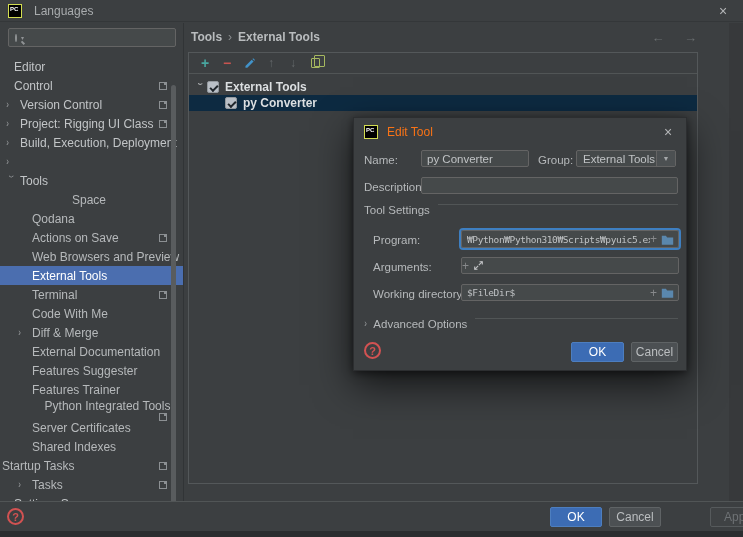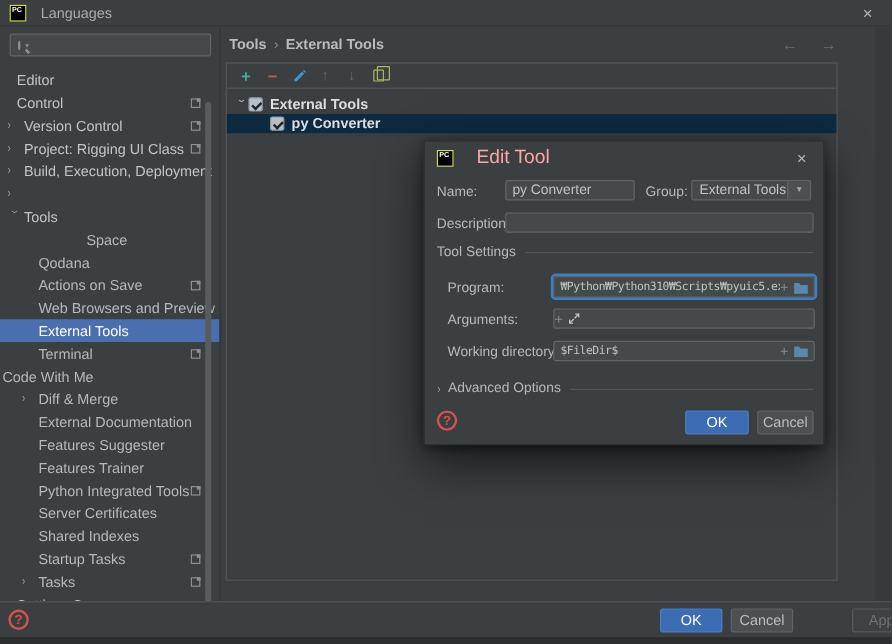--- a/index.html
+++ b/index.html
@@ -66,33 +66,33 @@
   .btn-blue { background:#3c6cb4; border-color:#4d7ebf; color:#ffffff; }
   .btn-gray { background:#4c5053; border-color:#5f6365; color:#bbbec0; }
   .btn-disabled { background:#3f4244; border-color:#565a5c; color:#6e7275; cursor:default;margin-left:42px; }
   .m-ok { left:550px; top:5px; width:52px; }
   .m-cancel { left:609px; top:5px; width:52px; }
   .m-apply { left:668px; top:5px; width:58px; }
 
   
   .dialog { position:absolute; left:353px; top:117px; width:334px; height:254px; background:#3c3f41; border:1px solid #2c2e30; box-shadow:0 14px 36px rgba(0,0,0,0.65), 0 2px 8px rgba(0,0,0,0.5); z-index:10; }
   .dlg-titlebar { position:absolute; left:0; top:0; width:100%; height:28px; display:flex; align-items:center; }
-  .dlg-title { margin-left:19px; color:#fca5a5; font-size:16px; }
+  .dlg-title { margin-left:9px; color:#f97316; font-size:12px; }
   .dlg-close { position:absolute; right:10px; top:6px; width:16px; height:16px; color:#b4b6b8; font-size:14px; line-height:16px; text-align:center; cursor:pointer; }
   .dlg-label { position:absolute; font-size:11.5px; color:#b6b9bb; }
   .field { position:absolute; background:#45494a; border:1px solid #646464; border-radius:2px; display:flex; align-items:center; }
   .field .val { flex:1; padding:0 5px; font-size:11.5px; color:#c0c3c5; white-space:nowrap; overflow:hidden; }
   .field .mono { font-family:"DejaVu Sans Mono", monospace; font-size:9.5px; letter-spacing:-0.4px; }
   .field.focused { outline:2px solid #3e7fc1; outline-offset:0; }
   .plus-ic { color:#87898b; font-size:12px; margin-right:4px; cursor:pointer; flex:none; }
   .field svg { margin-right:4px; flex:none; cursor:pointer; }
   .combo { position:absolute; background:#45494a; border:1px solid #646464; border-radius:2px; display:flex; align-items:center; cursor:pointer; }
   .combo .val { flex:1; padding:0 6px; font-size:11.5px; color:#c0c3c5; white-space:nowrap; overflow:hidden; }
   .combo-arrow { width:19px; height:100%; border-left:1px solid #646464; background:#4c5052; display:flex; align-items:center; justify-content:center; color:#a4a7a9; font-size:7px; }
-  .sep-row { position:absolute; display:flex; align-items:center; }
+  .sep-row { position:absolute; display:flex; }
   .sep-row .sep-label { font-size:11.5px; color:#b6b9bb; white-space:nowrap; }
   .sep-row .sep-line { flex:1; height:1px; background:#515556; margin-left:8px; }
   .adv-chev { font-size:10px; color:#9da0a2; margin-right:6px; transform:scale(0.8,1.1); cursor:pointer; }
   .d-ok { left:217px; top:224px; width:53px; }
   .d-cancel { left:277px; top:224px; width:47px; }
   .dlg-help { position:absolute; left:10px; top:224px; }
 </style>
 </head>
 <body>
 
@@ -152,47 +152,47 @@
         <div class="s-row" style="padding-left: 30px;">
           <span class="s-label">Web Browsers and Preview</span>
         </div>
         <div class="s-row sel" style="padding-left: 30px;">
           <span class="s-label">External Tools</span>
         </div>
         <div class="s-row" style="padding-left: 30px;">
           <span class="s-label">Terminal</span>
           <span class="badge"></span>
         </div>
+        <div class="s-row" style="padding-left: 30px;">
+          <span class="s-label">Code With Me</span>
+        </div>
+        <div class="s-row" style="padding-left: 17px;">
+          <span class="chev">›</span>
+          <span class="s-label">Diff &amp; Merge</span>
+        </div>
+        <div class="s-row" style="padding-left: 30px;">
+          <span class="s-label">External Documentation</span>
+        </div>
+        <div class="s-row" style="padding-left: 30px;">
+          <span class="s-label">Features Suggester</span>
+        </div>
+        <div class="s-row" style="padding-left: 30px;">
+          <span class="s-label">Features Trainer</span>
+        </div>
+        <div class="s-row" style="padding-left: 30px; flex-direction: column;">
+          <span class="s-label">Python Integrated Tools</span>
+          <span class="badge"></span>
+        </div>
+        <div class="s-row" style="padding-left: 30px;">
+          <span class="s-label">Server Certificates</span>
+        </div>
+        <div class="s-row" style="padding-left: 30px;">
+          <span class="s-label">Shared Indexes</span>
+        </div>
         <div class="s-row" style="">
-          <span class="s-label">Code With Me</span>
-        </div>
-        <div class="s-row" style="padding-left: 17px;">
-          <span class="chev">›</span>
-          <span class="s-label">Diff &amp; Merge</span>
-        </div>
-        <div class="s-row" style="padding-left: 30px;">
-          <span class="s-label">External Documentation</span>
-        </div>
-        <div class="s-row" style="padding-left: 30px;">
-          <span class="s-label">Features Suggester</span>
-        </div>
-        <div class="s-row" style="padding-left: 30px;">
-          <span class="s-label">Features Trainer</span>
-        </div>
-        <div class="s-row" style="padding-left: 30px;">
-          <span class="s-label">Python Integrated Tools</span>
-          <span class="badge"></span>
-        </div>
-        <div class="s-row" style="padding-left: 30px;">
-          <span class="s-label">Server Certificates</span>
-        </div>
-        <div class="s-row" style="padding-left: 30px;">
-          <span class="s-label">Shared Indexes</span>
-        </div>
-        <div class="s-row" style="padding-left: 30px;">
           <span class="s-label">Startup Tasks</span>
           <span class="badge"></span>
         </div>
         <div class="s-row" style="padding-left: 17px;">
           <span class="chev">›</span>
           <span class="s-label">Tasks</span>
           <span class="badge"></span>
         </div>
         <div class="s-row bold" style="padding-left: 12px;">
           <span class="s-label">Settings Sync</span>

